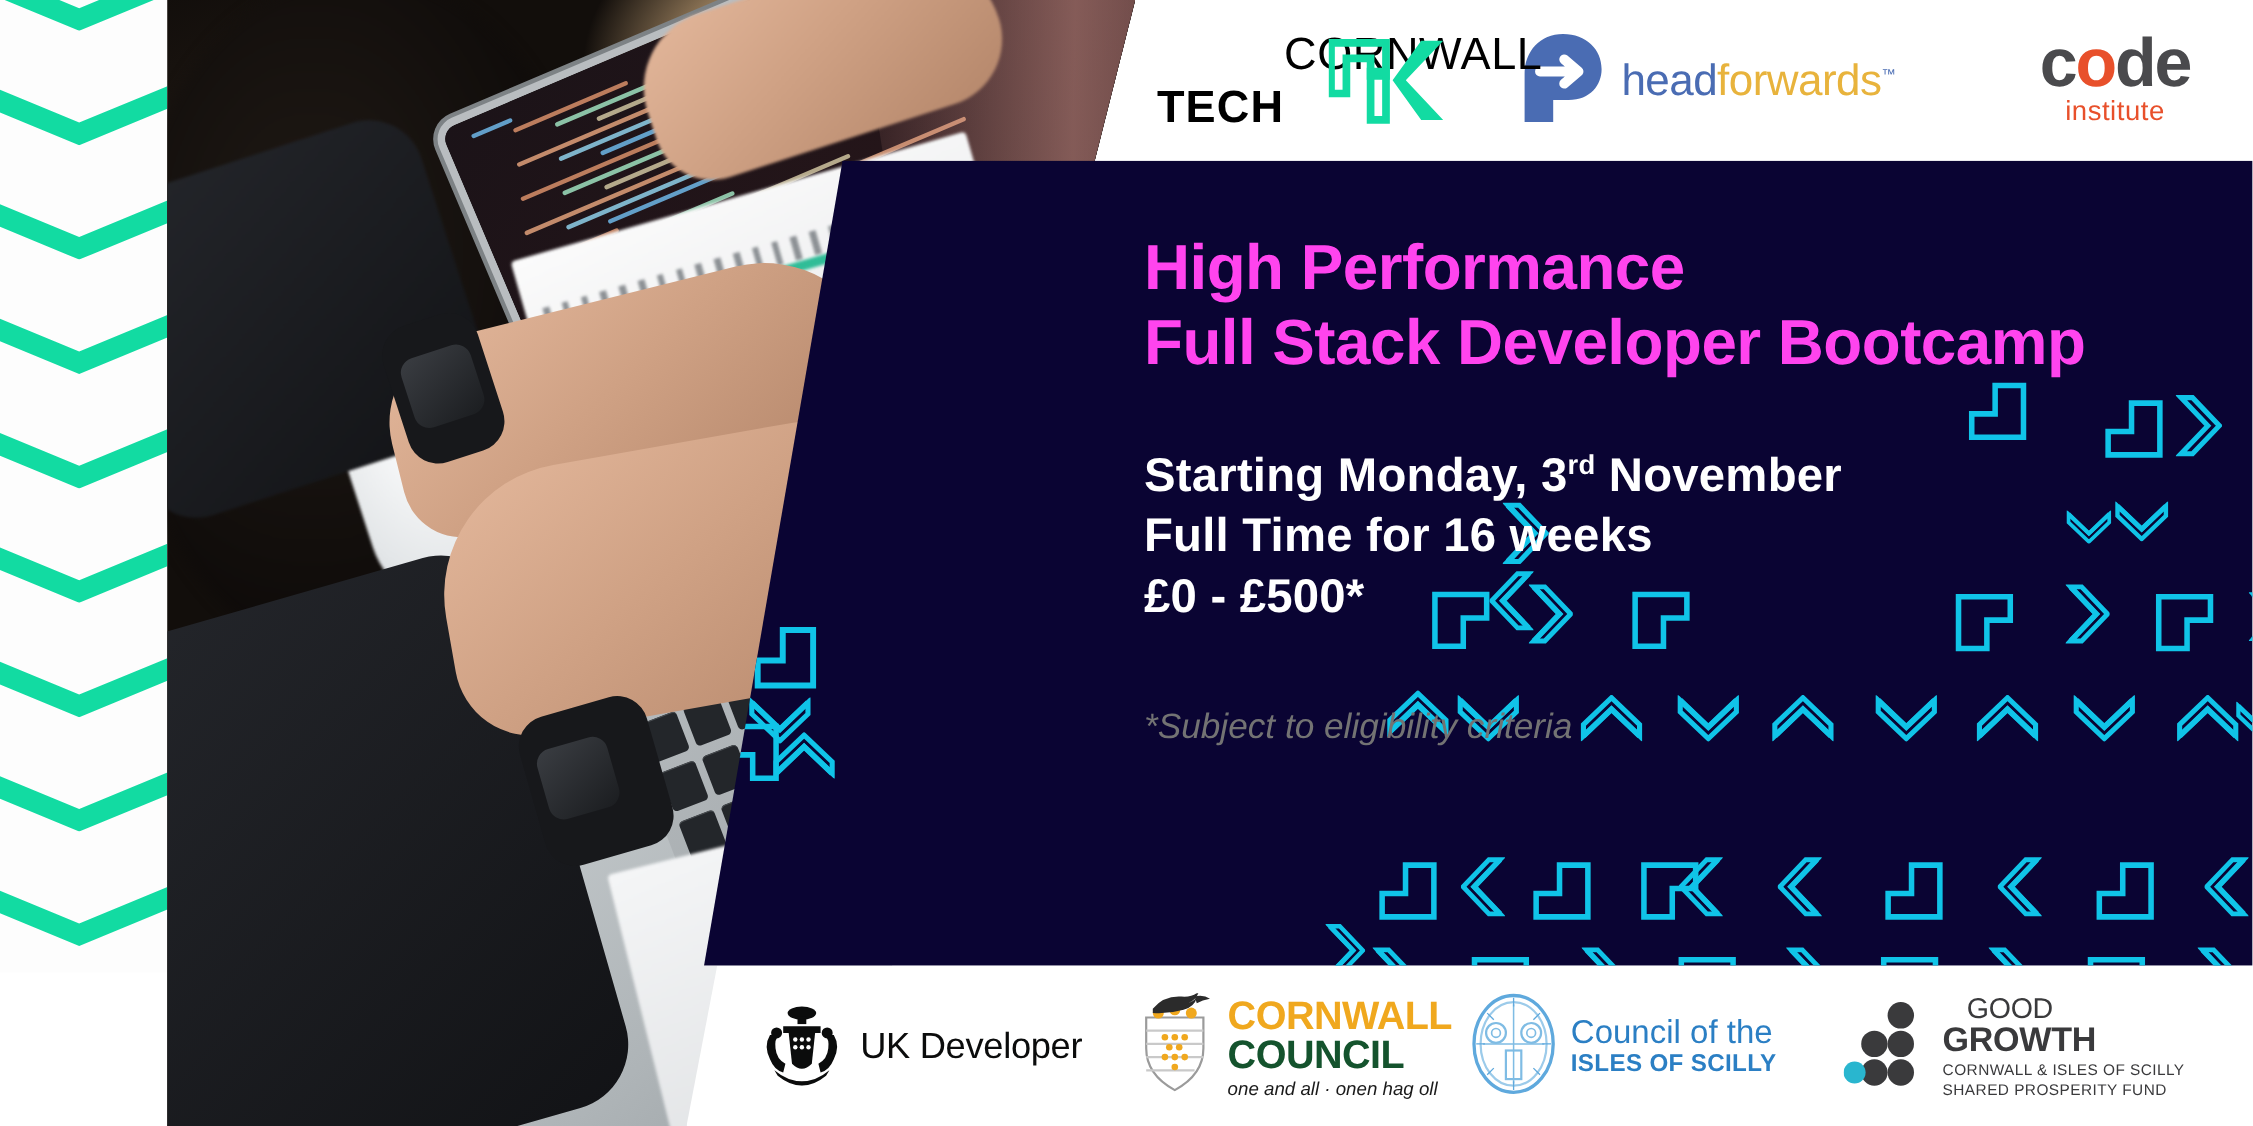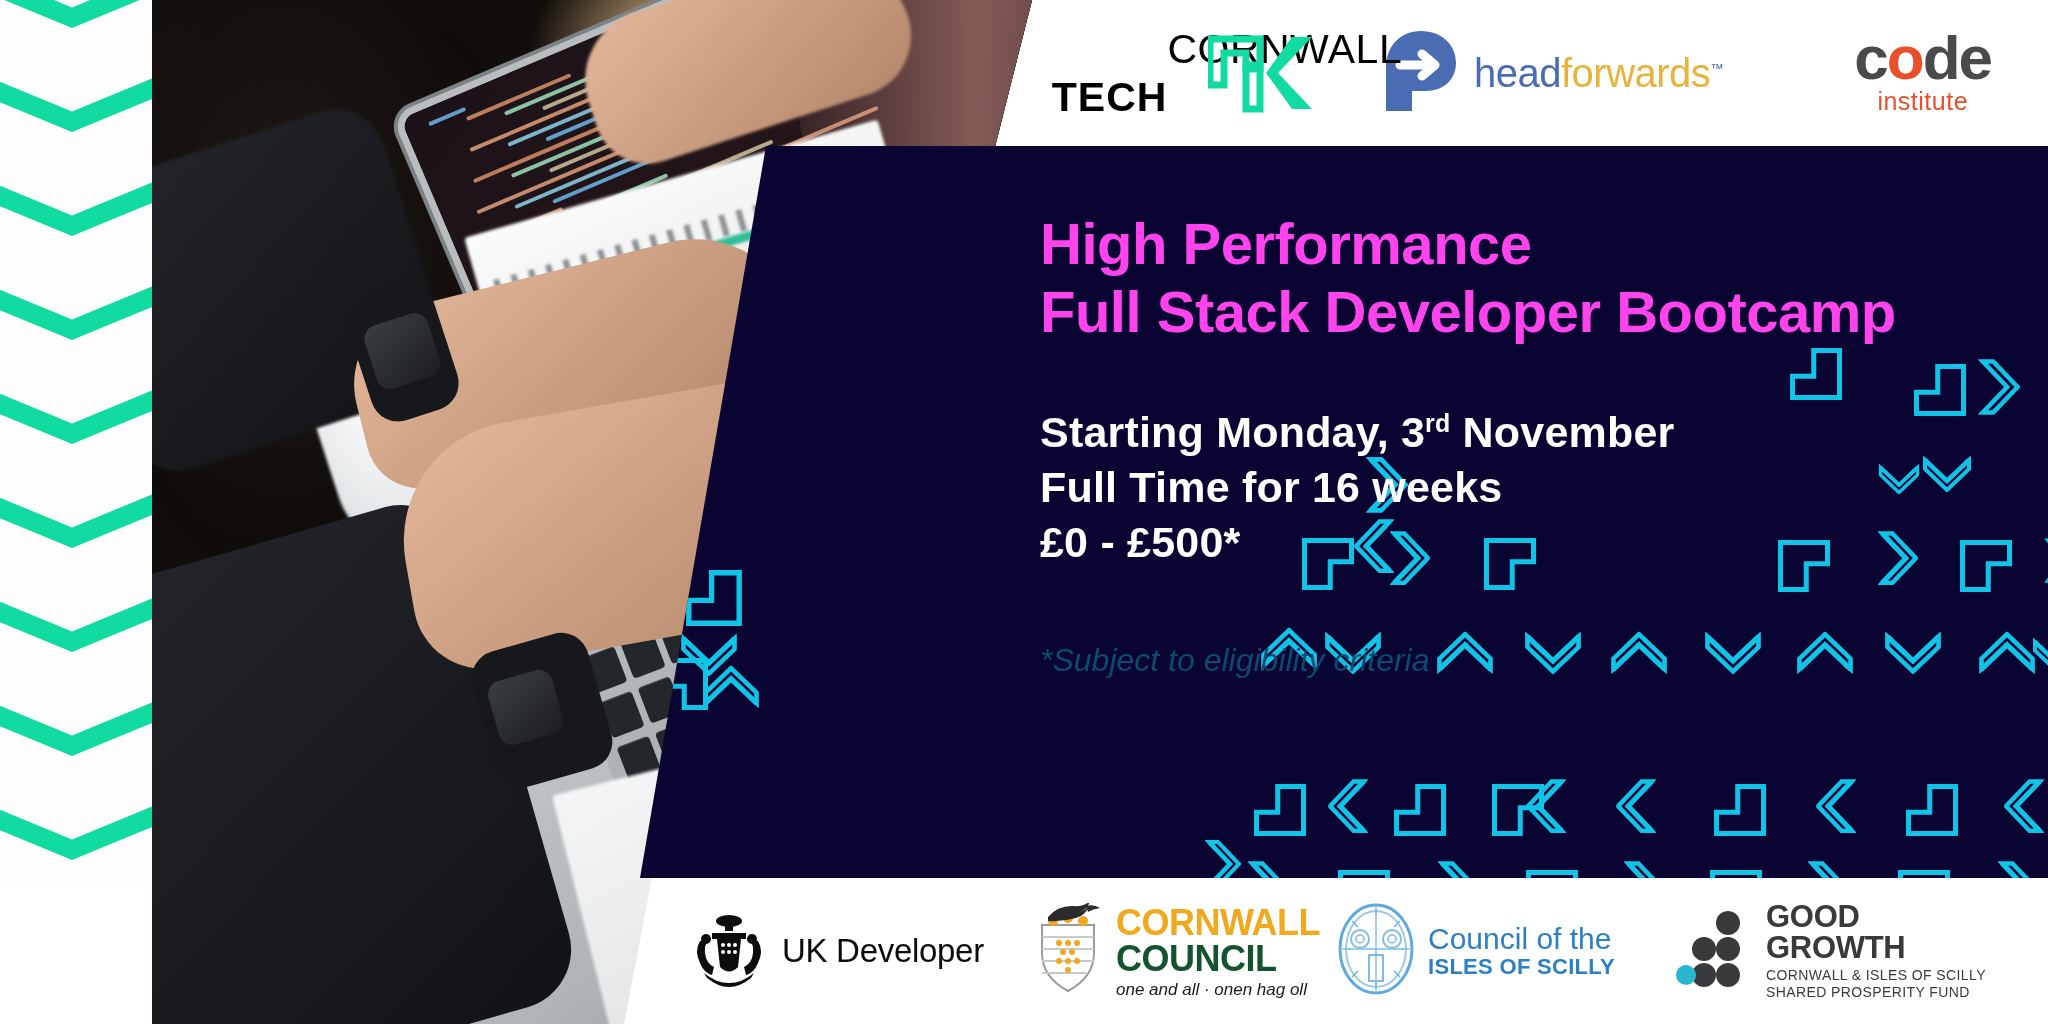--- a/index.html
+++ b/index.html
@@ -91,42 +91,42 @@
     clip-path:polygon(126px 0,1408px 0,1408px 732px,0 732px);}
   .navy-pattern{position:absolute;inset:0;overflow:hidden;}
   .glyph{position:absolute;}
   .glyph svg{display:block;}
 
   .copy{position:absolute;left:1040px;top:146px;width:960px;}
   .headline{color:#ff44ee;font-weight:700;font-size:58px;line-height:1.18;letter-spacing:-.5px;
     margin-top:64px;font-stretch:condensed;}
   .subcopy{color:#ffffff;font-weight:700;font-size:43px;line-height:1.28;margin-top:58px;letter-spacing:.2px;}
   .sup{font-size:.58em;vertical-align:super;}
-  .note{color:#0c4a6e;font-style:italic;font-size:32px;margin-top:72px;font-weight:400;}
+  .note{color:#737373;font-style:italic;font-size:32px;margin-top:72px;font-weight:400;}
 
   
   .footer{position:absolute;left:624px;top:878px;width:1424px;height:146px;background:#ffffff;
     clip-path:polygon(28px 0,1424px 0,1424px 146px,0 146px);}
   .footer-row{position:absolute;left:56px;top:0;width:1368px;height:146px;display:flex;align-items:center;}
 
   .fl{display:flex;align-items:center;}
   .fl-ukgov{gap:16px;margin-left:12px;width:330px;}
   .ukgov-text{font-size:33px;font-weight:400;line-height:1.12;color:#0b0c0c;letter-spacing:-.3px;}
   .fl-cc{gap:12px;width:300px;margin-left:10px;}
   .cc-text{line-height:1.0;}
   .cc-l1{font-size:36px;font-weight:700;color:#f0a81e;letter-spacing:-.5px;}
   .cc-l2{font-size:36px;font-weight:700;color:#14532d;letter-spacing:-.5px;}
   .cc-l3{font-size:17px;font-style:italic;color:#1a1a1a;margin-top:4px;}
   .fl-ios{gap:12px;width:330px;margin-left:4px;}
   .ios-text{line-height:1.12;color:#2b7fc4;}
   .ios-l1{font-size:30px;font-weight:400;}
   .ios-l2{font-size:22px;font-weight:600;letter-spacing:.3px;}
   .fl-gg{gap:14px;width:340px;margin-left:10px;}
   .gg-text{line-height:1.0;}
-  .gg-l1{font-size:31px;font-weight:700;color:#3a3a3c;letter-spacing:-.3px;}
+  .gg-l1{font-size:26px;font-weight:400;color:#3a3a3c;letter-spacing:-.3px;margin-left:22px;}
   .gg-l2{font-size:31px;font-weight:700;color:#3a3a3c;letter-spacing:-.3px;}
   .gg-l3{font-size:14px;color:#3a3a3c;letter-spacing:.4px;margin-top:4px;line-height:1.25;}
 </style>
 </head>
 <body>
 
 <div class="banner">
 
   <div class="chevron-strip" id="chevStrip">
       <div class="chev" style="top: -30px; height: 96px;">

